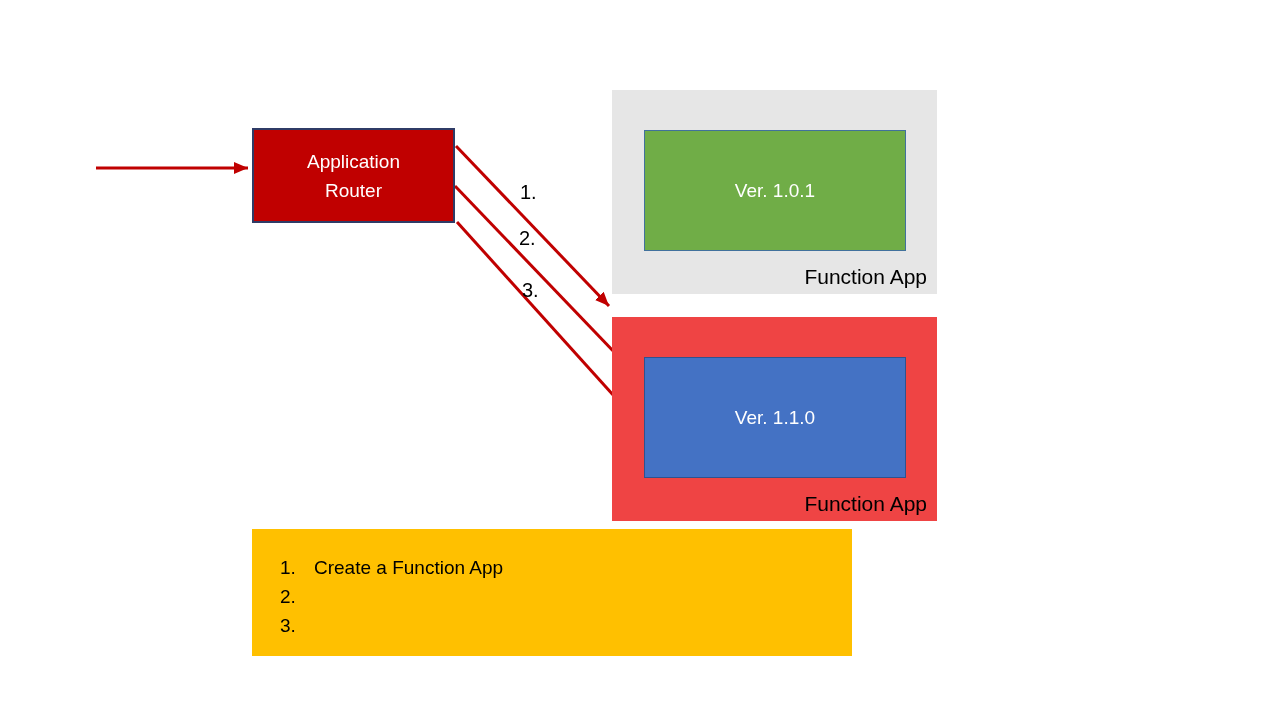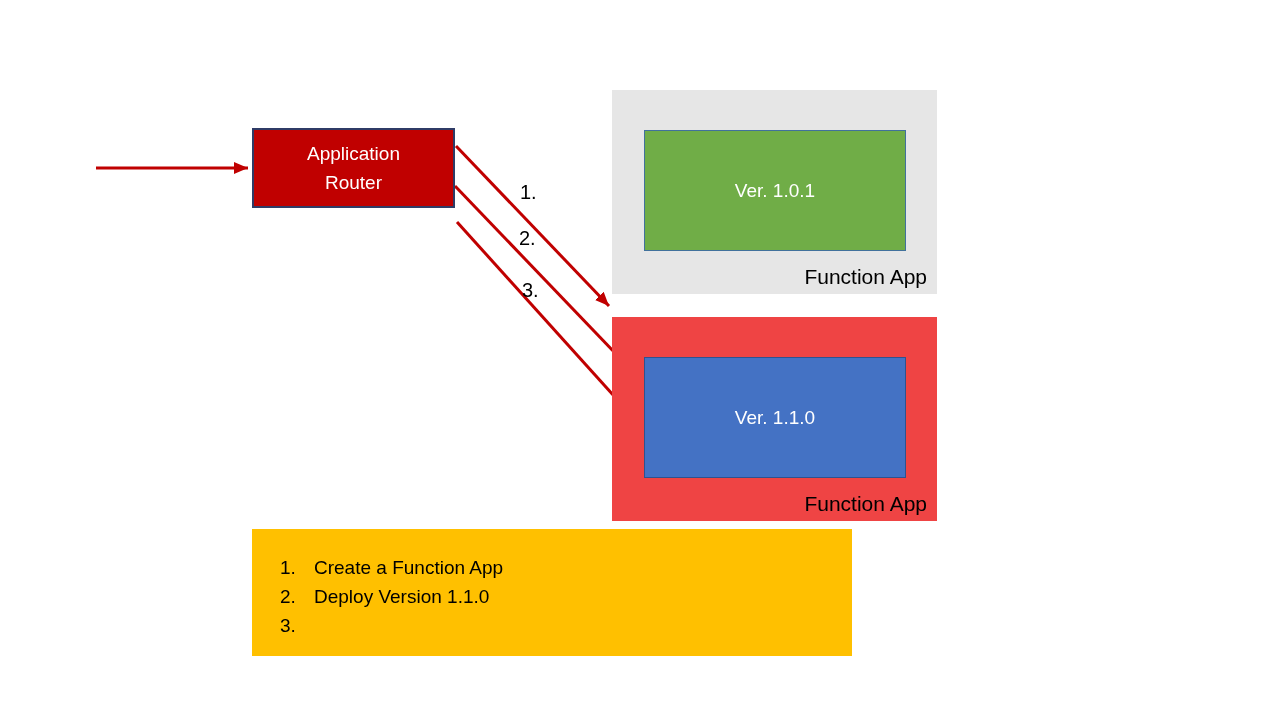--- a/index.html
+++ b/index.html
@@ -16,21 +16,21 @@
   }
   .arrow-layer {
     position: absolute;
     left: 0; top: 0;
     width: 1280px; height: 720px;
     pointer-events: none;
   }
   .router-box {
     position: absolute;
     left: 252px; top: 128px;
-    width: 203px; height: 80px;
+    width: 203px; height: 95px;
     border: 2px solid;
     display: flex;
     align-items: center;
     justify-content: center;
   }
   .router-label {
     color: #FFFFFF;
     font-size: 19px;
     line-height: 29px;
     text-align: center;
@@ -122,20 +122,19 @@
     <div class="fa-label">Function App</div>
   </div>
 
   <div class="legend-box" style="background-color: rgb(255, 192, 0);">
     <div class="legend-row">
       <span class="legend-num">1.</span>
       <span>Create a Function App</span>
     </div>
     <div class="legend-row">
       <span class="legend-num">2.</span>
-      <span>Deploy Version 1.1.0</span>
     </div>
     <div class="legend-row">
       <span class="legend-num">3.</span>
     </div>
   </div>
 
 </div>
 
 </body></html>

